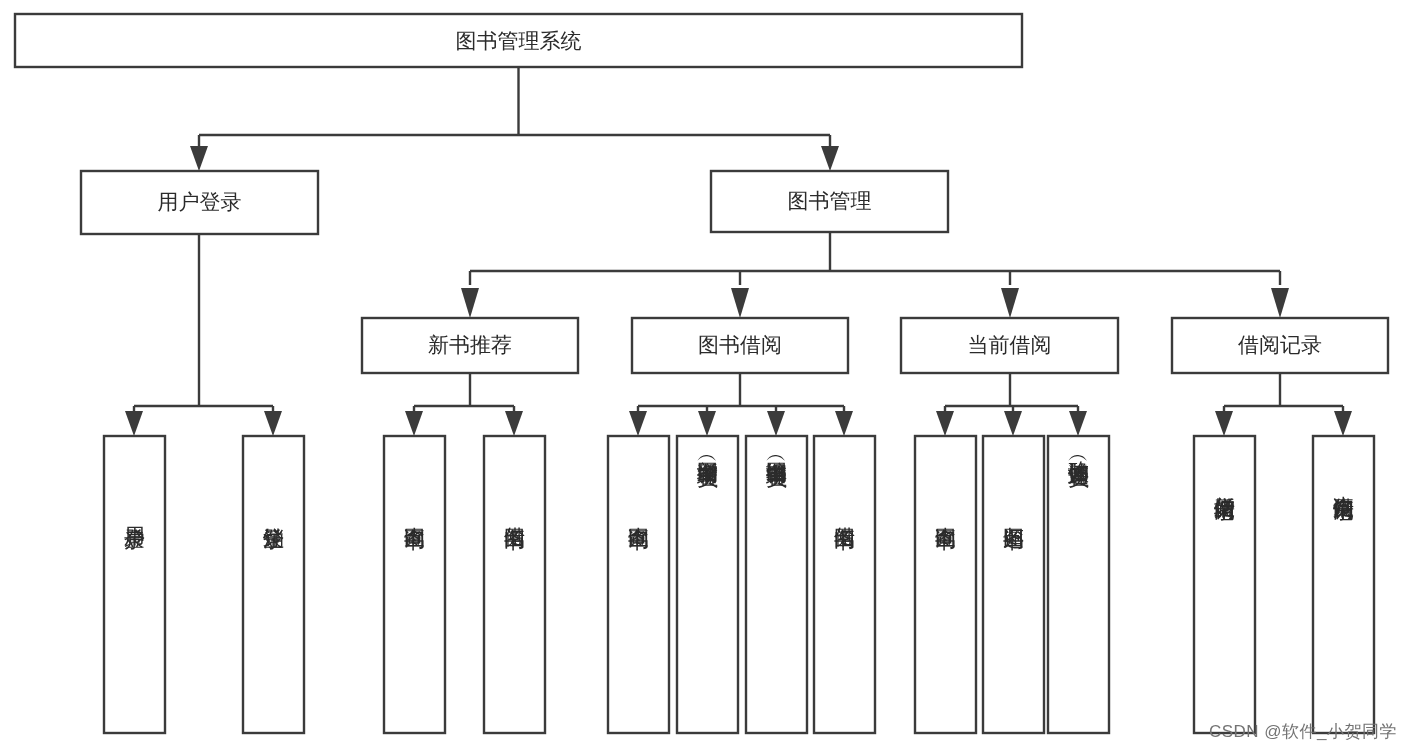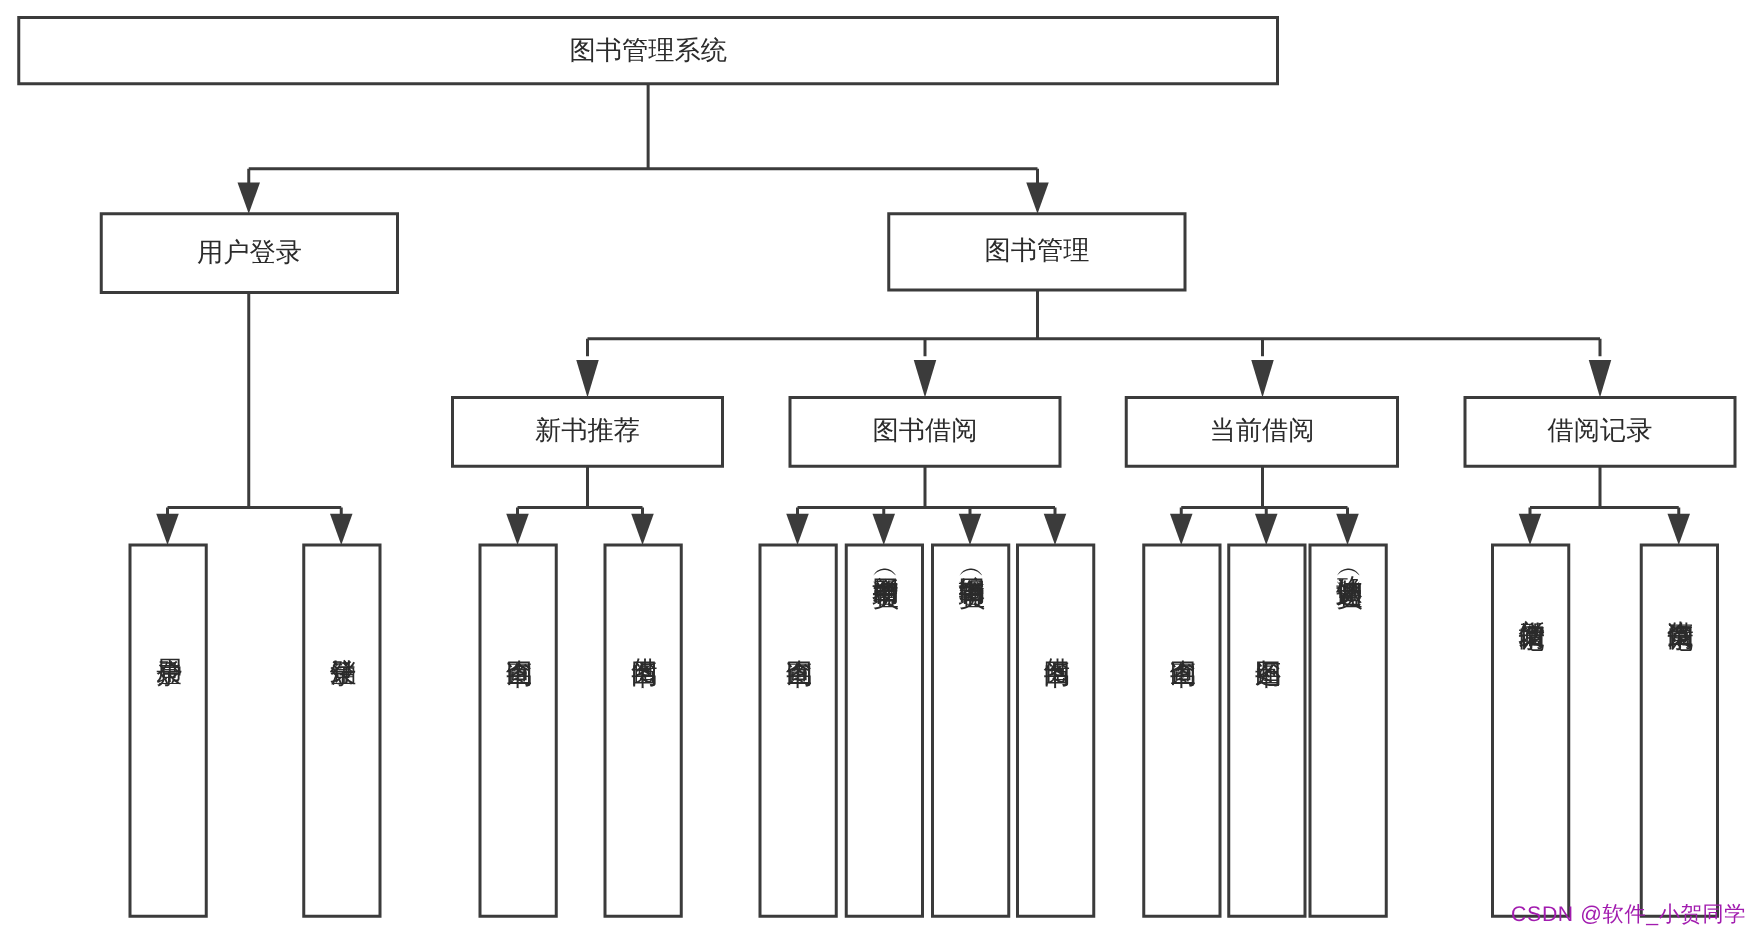--- a/index.html
+++ b/index.html
@@ -67,21 +67,21 @@
     text-orientation: upright;
     letter-spacing: 1px;
     white-space: nowrap;
   }
   #watermark {
     position: absolute;
     right: 8px;
     bottom: 4px;
     font-family: "Liberation Sans", "DejaVu Sans", sans-serif;
     font-size: 17px;
-    color: #a21caf;
+    color: #737373;
     letter-spacing: 0.5px;
     white-space: nowrap;
   }
 </style>
 </head>
 <body>
 
 <div id="diagram-root">
 
   <svg id="flow" viewBox="0 0 1405 747" xmlns="http://www.w3.org/2000/svg">

